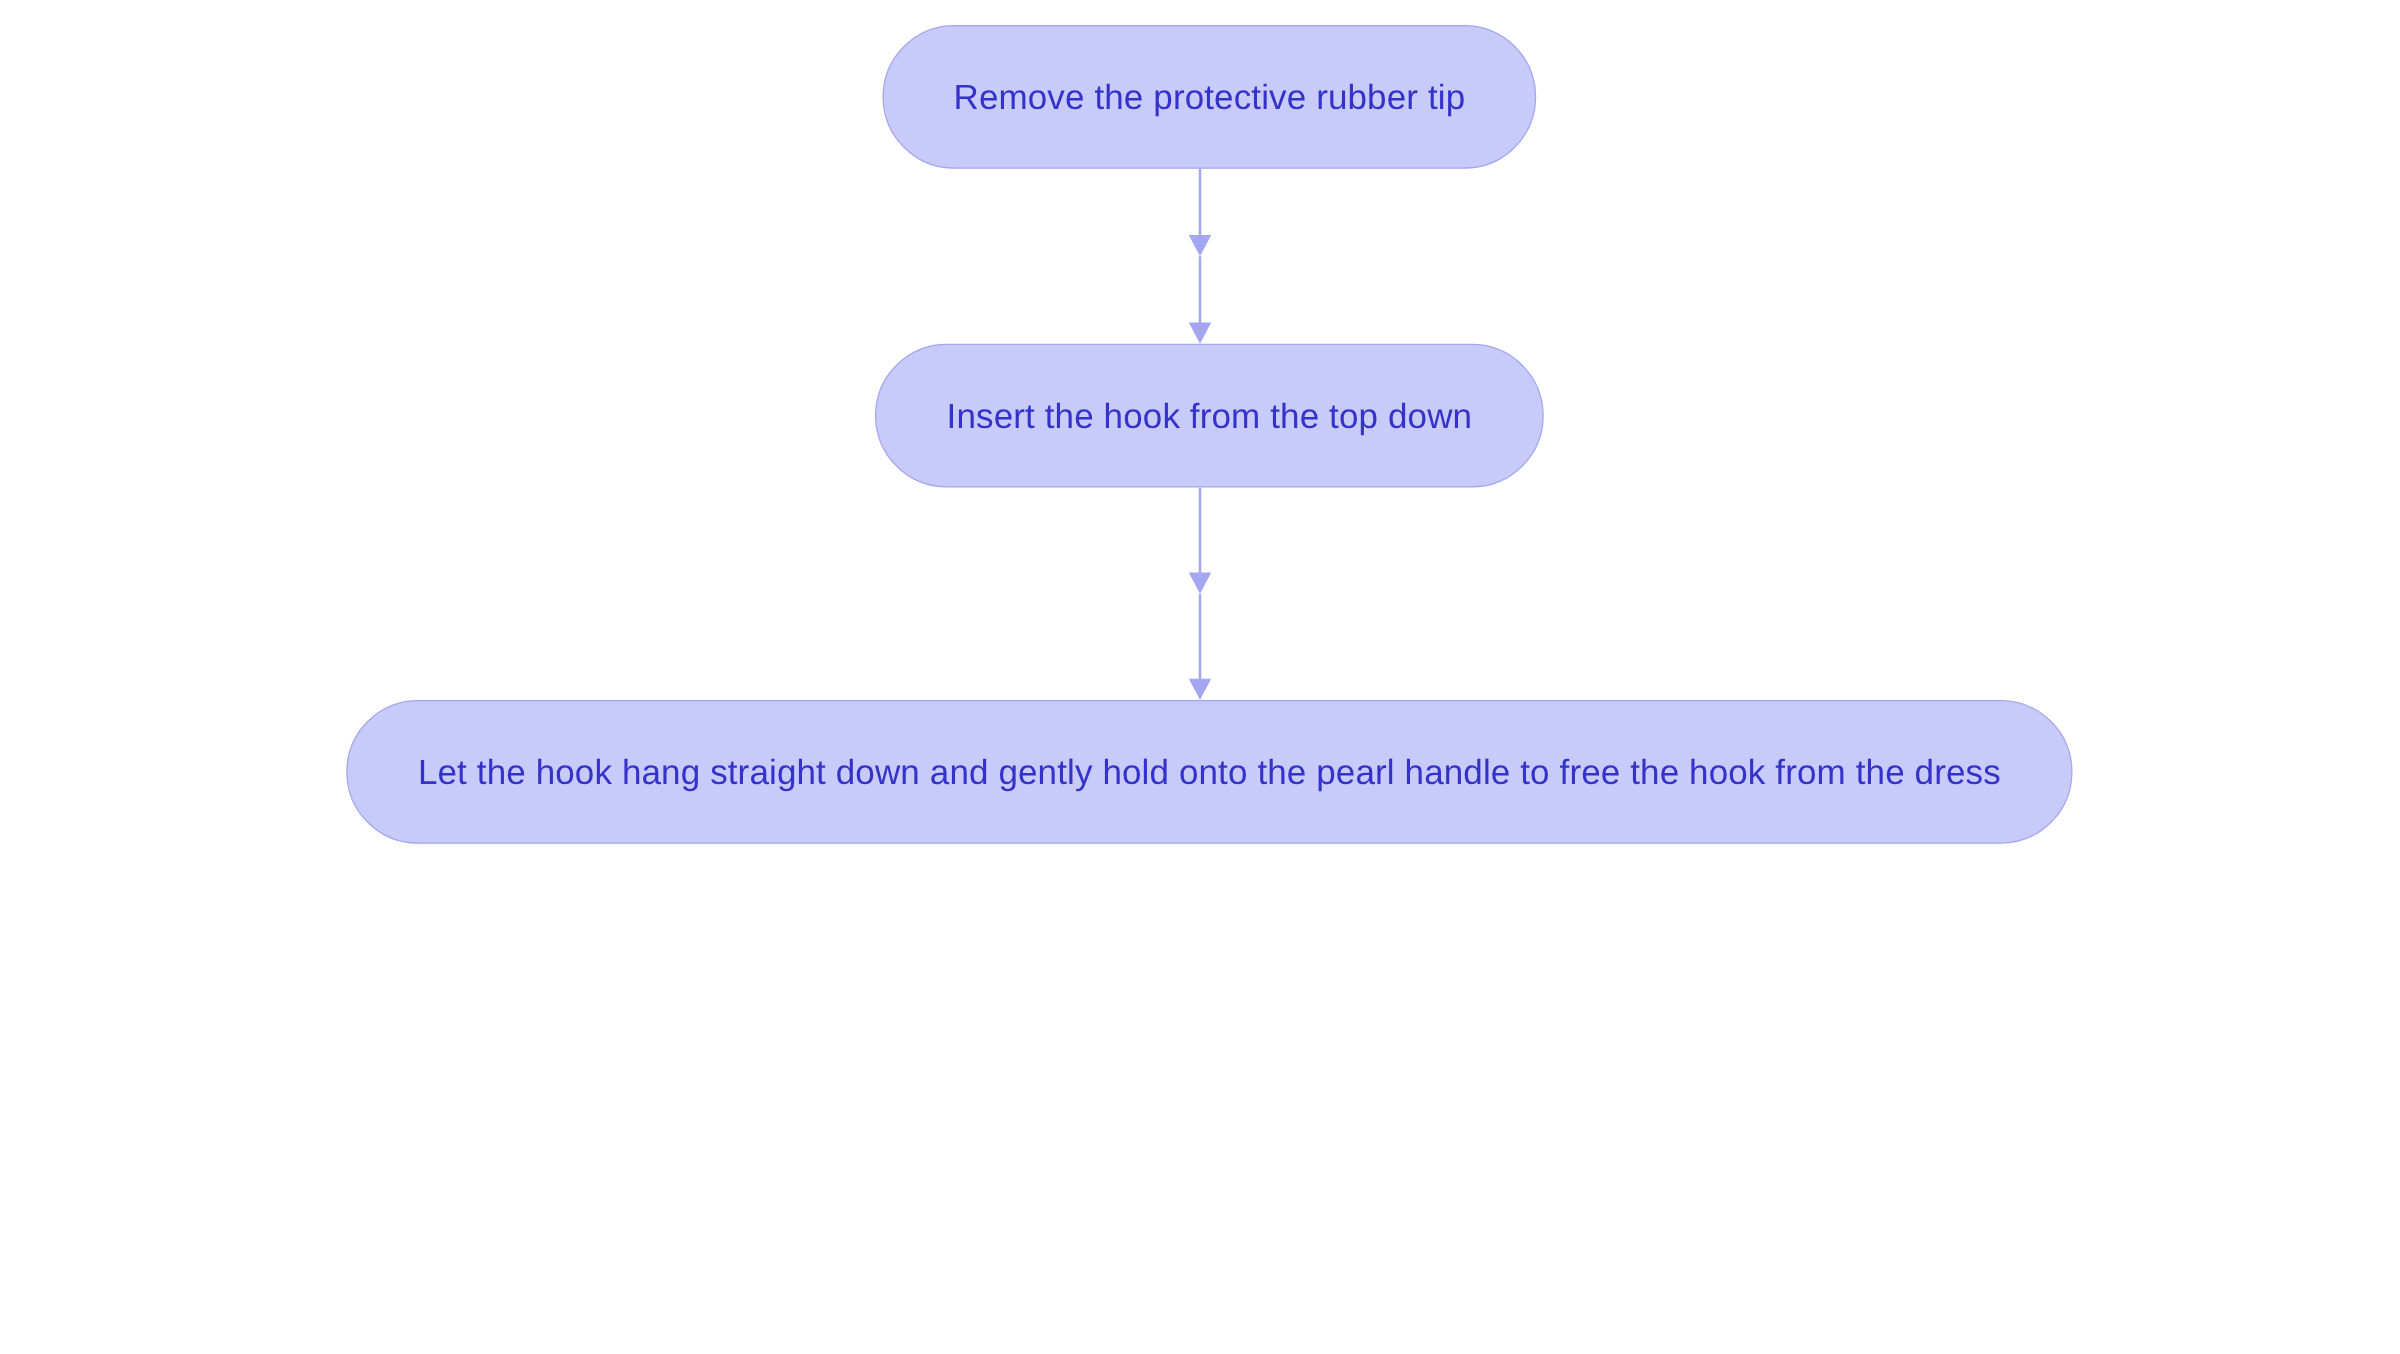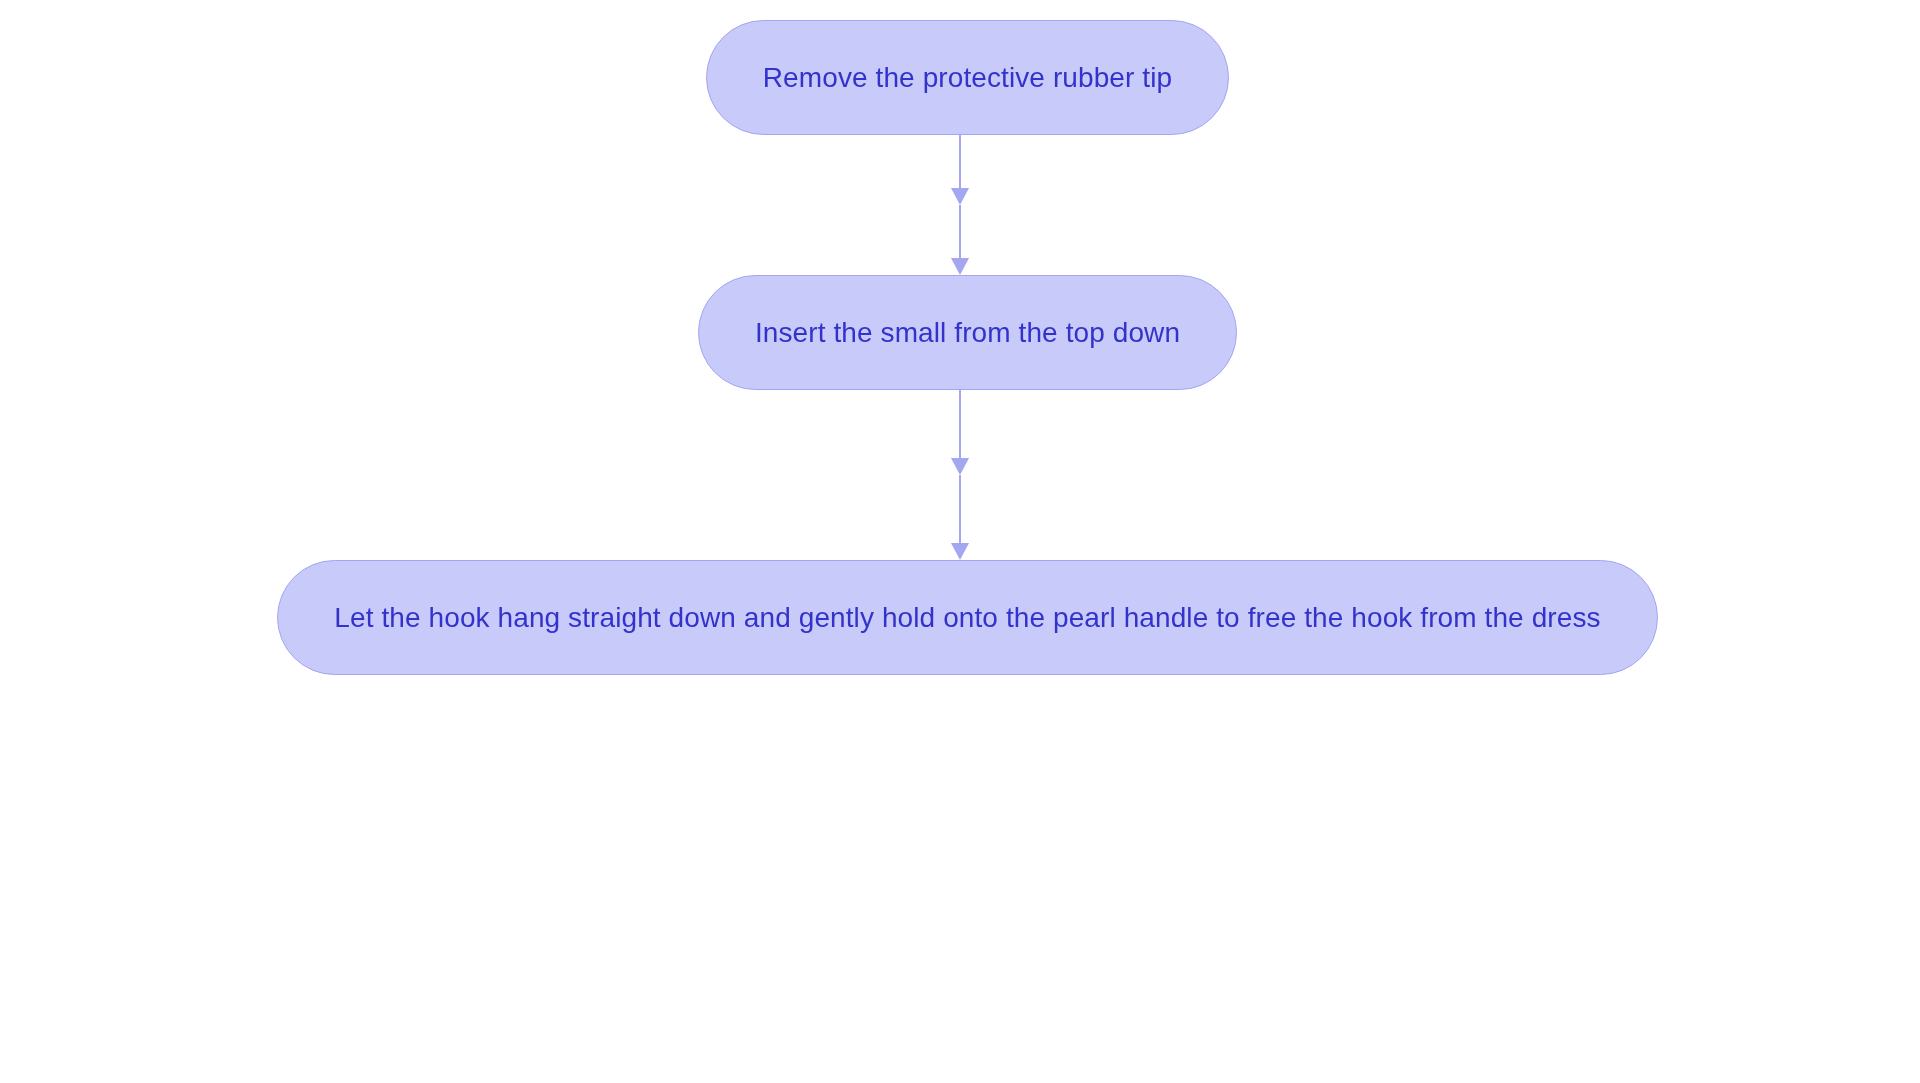--- a/index.html
+++ b/index.html
@@ -97,21 +97,21 @@
       <div class="head"></div>
     </div>
 
 
     <div class="connector conn-2">
       <div class="line"></div>
       <div class="head"></div>
     </div>
 
     <div class="node-row">
-      <div class="node">Insert the small from the top down</div>
+      <div class="node">Insert the hook from the top down</div>
     </div>
 
     <div class="connector conn-3">
       <div class="line"></div>
       <div class="head"></div>
     </div>
 
 
     <div class="connector conn-4">
       <div class="line"></div>

